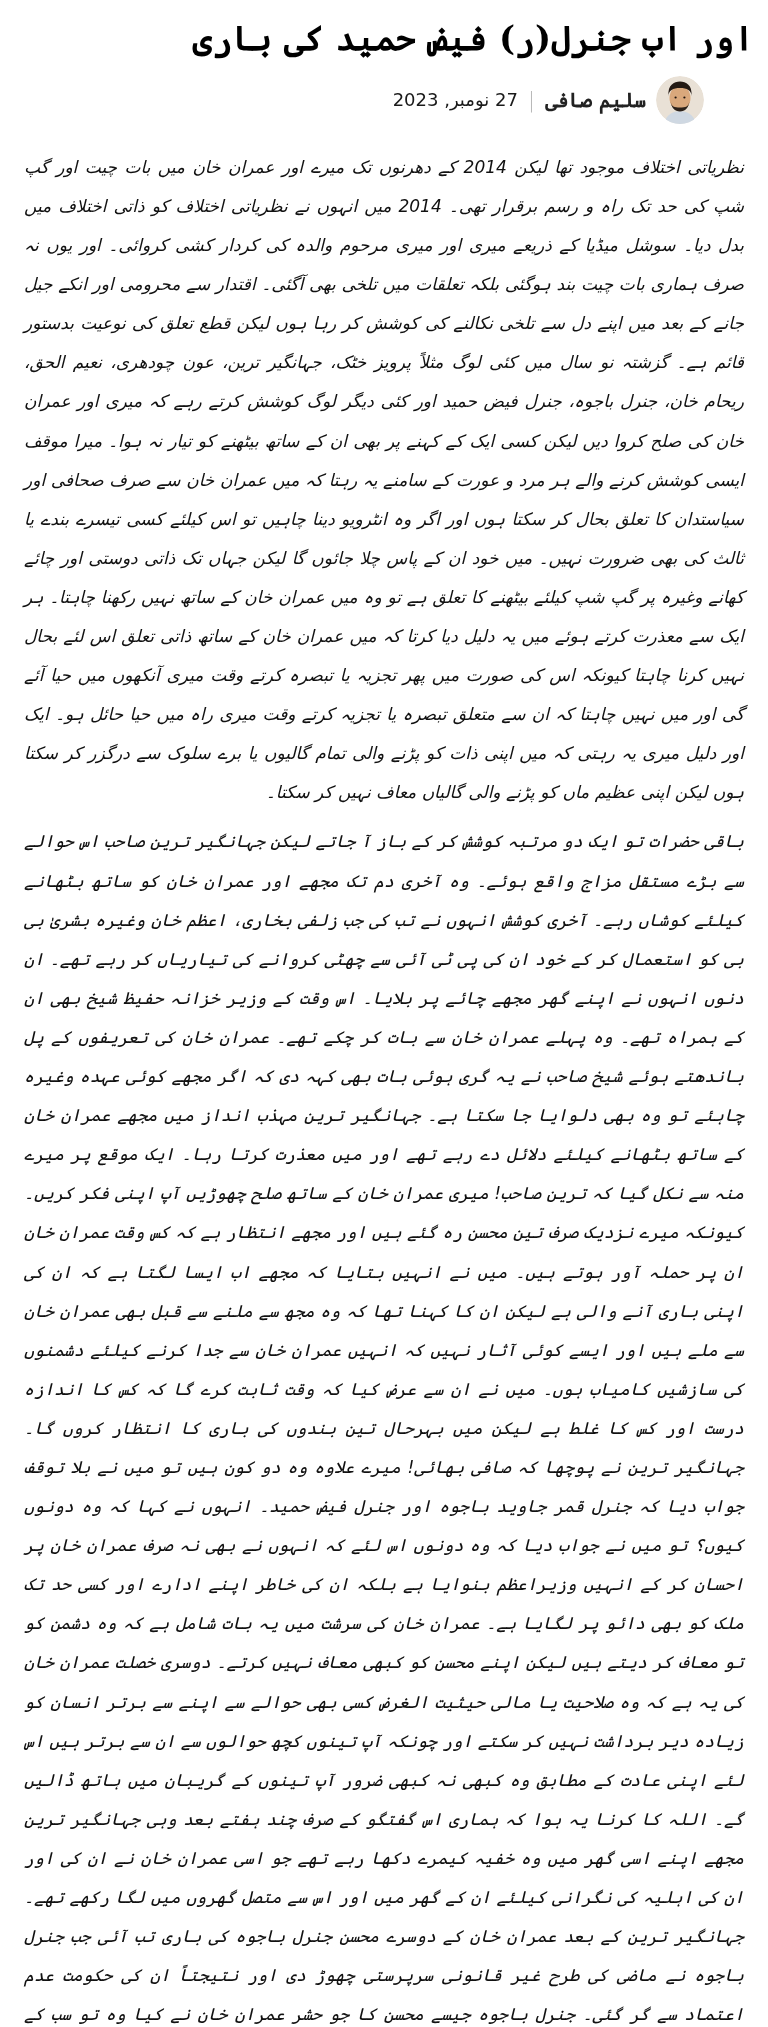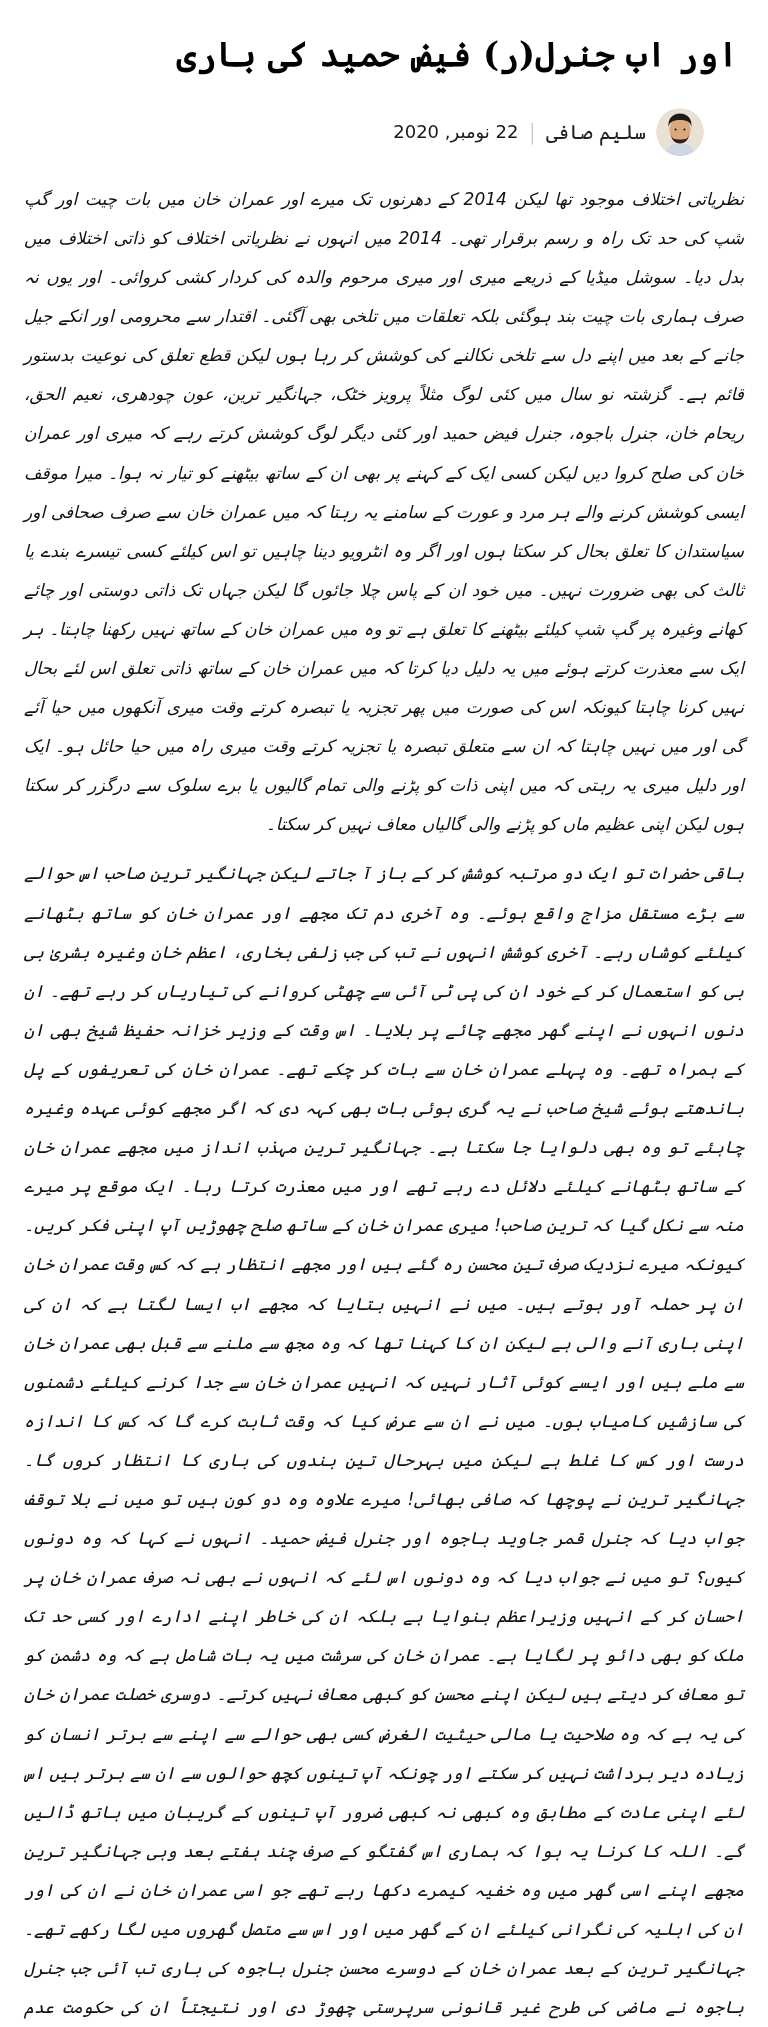--- a/index.html
+++ b/index.html
@@ -13,21 +13,21 @@
     height: 2027px;
     margin: 0 auto;
     background: #ffffff;
     overflow: hidden;
     box-sizing: border-box;
     direction: rtl;
     font-family: "DejaVu Sans", sans-serif;
     color: #111111;
   }
   .article-title {
-    margin: 16px;
+    margin: 0;
     padding: 16px 14px 0 12px;
     text-align: right;
     font-size: 34px;
     line-height: 1.35;
     font-weight: 700;
     color: #000000;
     font-family: "DejaVu Serif", serif;
   }
   .byline {
     display: flex;
@@ -39,21 +39,21 @@
   .avatar {
     width: 48px;
     height: 48px;
     border-radius: 50%;
     overflow: hidden;
     flex: 0 0 auto;
     display: block;
   }
   .author-name {
     font-size: 20px;
-    font-weight: 400;
+    font-weight: 700;
     color: #222222;
     font-family: "DejaVu Serif", serif;
   }
   .byline-sep {
     color: #b9b9b9;
     font-size: 22px;
     font-weight: 300;
   }
   .publish-date {
     font-size: 18px;
@@ -90,21 +90,21 @@
         <path d="M12.5 20 C11.5 9 18 5.5 24 5.5 C30 5.5 36.5 9 35.5 20 C35.5 14.5 31 12 24 12 C17 12 12.5 14.5 12.5 20 Z" fill="#241a14"></path>
 
         <path d="M14.5 24 C15 32 19 35.5 24 35.5 C29 35.5 33 32 33.5 24 C33 31 29.5 31.5 24 31.5 C18.5 31.5 15 31 14.5 24 Z" fill="#2c2119"></path>
 
         <circle cx="19.6" cy="21.5" r="1.1" fill="#1c120c"></circle>
         <circle cx="28.4" cy="21.5" r="1.1" fill="#1c120c"></circle>
       </svg>
     </span>
     <span class="author-name">سلیم صافی</span>
     <span class="byline-sep">|</span>
-    <span class="publish-date">22 نومبر, 2020</span>
+    <span class="publish-date">27 نومبر, 2023</span>
   </div>
 
   <div class="article-body">
     <p>نظریاتی اختلاف موجود تھا لیکن 2014 کے دھرنوں تک میرے اور عمران خان میں بات چیت اور گپ شپ کی حد تک راہ و رسم برقرار تھی۔ 2014 میں انہوں نے نظریاتی اختلاف کو ذاتی اختلاف میں بدل دیا۔ سوشل میڈیا کے ذریعے میری اور میری مرحوم والدہ کی کردار کشی کروائی۔ اور یوں نہ صرف ہماری بات چیت بند ہوگئی بلکہ تعلقات میں تلخی بھی آگئی۔ اقتدار سے محرومی اور انکے جیل جانے کے بعد میں اپنے دل سے تلخی نکالنے کی کوشش کر رہا ہوں لیکن قطع تعلق کی نوعیت بدستور قائم ہے۔ گزشتہ نو سال میں کئی لوگ مثلاً پرویز خٹک، جہانگیر ترین، عون چودھری، نعیم الحق، ریحام خان، جنرل باجوہ، جنرل فیض حمید اور کئی دیگر لوگ کوشش کرتے رہے کہ میری اور عمران خان کی صلح کروا دیں لیکن کسی ایک کے کہنے پر بھی ان کے ساتھ بیٹھنے کو تیار نہ ہوا۔ میرا موقف ایسی کوشش کرنے والے ہر مرد و عورت کے سامنے یہ رہتا کہ میں عمران خان سے صرف صحافی اور سیاستدان کا تعلق بحال کر سکتا ہوں اور اگر وہ انٹرویو دینا چاہیں تو اس کیلئے کسی تیسرے بندے یا ثالث کی بھی ضرورت نہیں۔ میں خود ان کے پاس چلا جائوں گا لیکن جہاں تک ذاتی دوستی اور چائے کھانے وغیرہ پر گپ شپ کیلئے بیٹھنے کا تعلق ہے تو وہ میں عمران خان کے ساتھ نہیں رکھنا چاہتا۔ ہر ایک سے معذرت کرتے ہوئے میں یہ دلیل دیا کرتا کہ میں عمران خان کے ساتھ ذاتی تعلق اس لئے بحال نہیں کرنا چاہتا کیونکہ اس کی صورت میں پھر تجزیہ یا تبصرہ کرتے وقت میری آنکھوں میں حیا آئے گی اور میں نہیں چاہتا کہ ان سے متعلق تبصرہ یا تجزیہ کرتے وقت میری راہ میں حیا حائل ہو۔ ایک اور دلیل میری یہ رہتی کہ میں اپنی ذات کو پڑنے والی تمام گالیوں یا برے سلوک سے درگزر کر سکتا ہوں لیکن اپنی عظیم ماں کو پڑنے والی گالیاں معاف نہیں کر سکتا۔</p>
     <p>باقی حضرات تو ایک دو مرتبہ کوشش کر کے باز آ جاتے لیکن جہانگیر ترین صاحب اس حوالے سے بڑے مستقل مزاج واقع ہوئے۔ وہ آخری دم تک مجھے اور عمران خان کو ساتھ بٹھانے کیلئے کوشاں رہے۔ آخری کوشش انہوں نے تب کی جب زلفی بخاری، اعظم خان وغیرہ بشریٰ بی بی کو استعمال کر کے خود ان کی پی ٹی آئی سے چھٹی کروانے کی تیاریاں کر رہے تھے۔ ان دنوں انہوں نے اپنے گھر مجھے چائے پر بلایا۔ اس وقت کے وزیر خزانہ حفیظ شیخ بھی ان کے ہمراہ تھے۔ وہ پہلے عمران خان سے بات کر چکے تھے۔ عمران خان کی تعریفوں کے پل باندھتے ہوئے شیخ صاحب نے یہ گری ہوئی بات بھی کہہ دی کہ اگر مجھے کوئی عہدہ وغیرہ چاہئے تو وہ بھی دلوایا جا سکتا ہے۔ جہانگیر ترین مہذب انداز میں مجھے عمران خان کے ساتھ بٹھانے کیلئے دلائل دے رہے تھے اور میں معذرت کرتا رہا۔ ایک موقع پر میرے منہ سے نکل گیا کہ ترین صاحب! میری عمران خان کے ساتھ صلح چھوڑیں آپ اپنی فکر کریں۔ کیونکہ میرے نزدیک صرف تین محسن رہ گئے ہیں اور مجھے انتظار ہے کہ کس وقت عمران خان ان پر حملہ آور ہوتے ہیں۔ میں نے انہیں بتایا کہ مجھے اب ایسا لگتا ہے کہ ان کی اپنی باری آنے والی ہے لیکن ان کا کہنا تھا کہ وہ مجھ سے ملنے سے قبل بھی عمران خان سے ملے ہیں اور ایسے کوئی آثار نہیں کہ انہیں عمران خان سے جدا کرنے کیلئے دشمنوں کی سازشیں کامیاب ہوں۔ میں نے ان سے عرض کیا کہ وقت ثابت کرے گا کہ کس کا اندازہ درست اور کس کا غلط ہے لیکن میں بہرحال تین بندوں کی باری کا انتظار کروں گا۔ جہانگیر ترین نے پوچھا کہ صافی بھائی! میرے علاوہ وہ دو کون ہیں تو میں نے بلا توقف جواب دیا کہ جنرل قمر جاوید باجوہ اور جنرل فیض حمید۔ انہوں نے کہا کہ وہ دونوں کیوں؟ تو میں نے جواب دیا کہ وہ دونوں اس لئے کہ انہوں نے بھی نہ صرف عمران خان پر احسان کر کے انہیں وزیراعظم بنوایا ہے بلکہ ان کی خاطر اپنے ادارے اور کسی حد تک ملک کو بھی دائو پر لگایا ہے۔ عمران خان کی سرشت میں یہ بات شامل ہے کہ وہ دشمن کو تو معاف کر دیتے ہیں لیکن اپنے محسن کو کبھی معاف نہیں کرتے۔ دوسری خصلت عمران خان کی یہ ہے کہ وہ صلاحیت یا مالی حیثیت الغرض کسی بھی حوالے سے اپنے سے برتر انسان کو زیادہ دیر برداشت نہیں کر سکتے اور چونکہ آپ تینوں کچھ حوالوں سے ان سے برتر ہیں اس لئے اپنی عادت کے مطابق وہ کبھی نہ کبھی ضرور آپ تینوں کے گریبان میں ہاتھ ڈالیں گے۔ اللہ کا کرنا یہ ہوا کہ ہماری اس گفتگو کے صرف چند ہفتے بعد وہی جہانگیر ترین مجھے اپنے اسی گھر میں وہ خفیہ کیمرے دکھا رہے تھے جو اسی عمران خان نے ان کی اور ان کی اہلیہ کی نگرانی کیلئے ان کے گھر میں اور اس سے متصل گھروں میں لگا رکھے تھے۔ جہانگیر ترین کے بعد عمران خان کے دوسرے محسن جنرل باجوہ کی باری تب آئی جب جنرل باجوہ نے ماضی کی طرح غیر قانونی سرپرستی چھوڑ دی اور نتیجتاً ان کی حکومت عدم اعتماد سے گر گئی۔ جنرل باجوہ جیسے محسن کا جو حشر عمران خان نے کیا وہ تو سب کے سامنے ہے لیکن ایک جنرل فیض حمید ہی بچے ہوئے تھے تاہم عمران خان کے ساتھ ہر طرح کی گڑبڑ میں شریک زلفی بخاری کے جنرل فیض کے خلاف انٹرویو سے لگتا ہے کہ اب اس تیسرے محسن کی باری بھی آگئی ہے۔</p>
     <p>اس وقت لوگ الزام لگا رہے ہیں کہ نواز شریف کو لانے کیلئے نواز شریف کے حق میں پولیٹکل مینجمنٹ ہو رہی ہے لیکن وہ یہ بھول جاتے ہیں کہ عمران خان کے حق میں اور نواز شریف وغیرہ کے خلاف فوج نے یہ پولیٹکل مینجمنٹ 2011ء سے شروع کی تھی۔</p>
 
   </div>
 
 </div>

